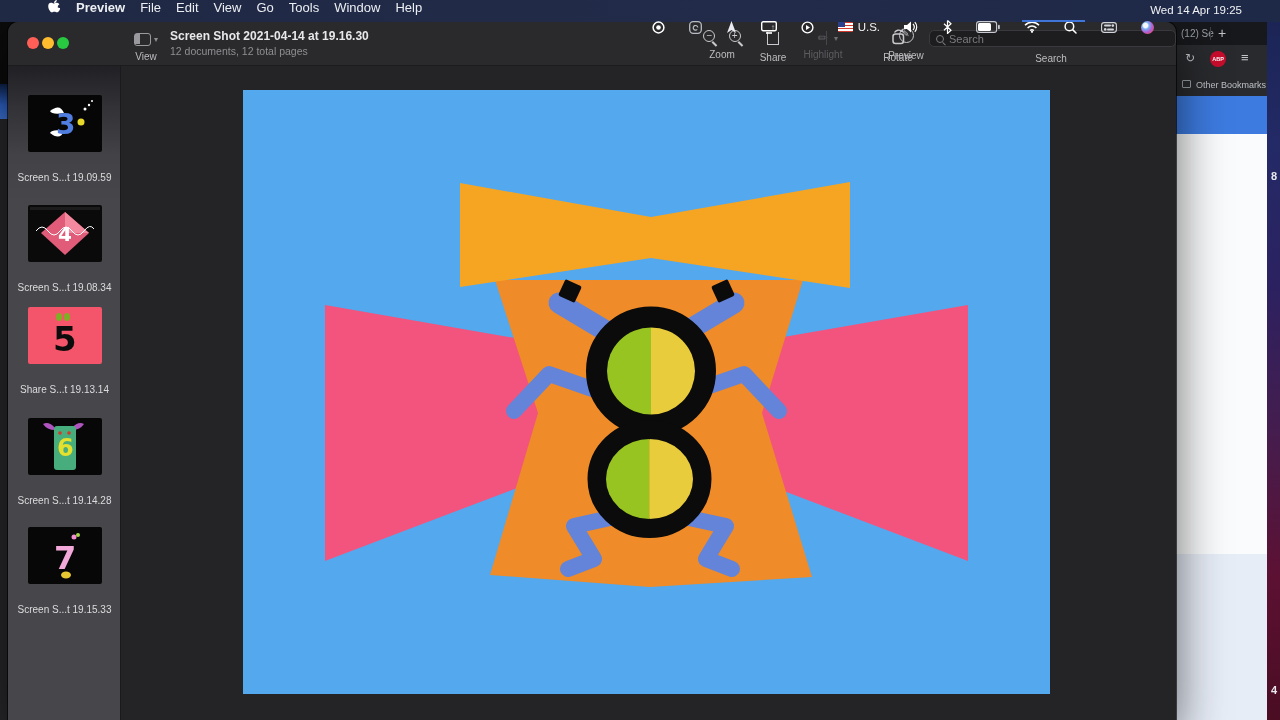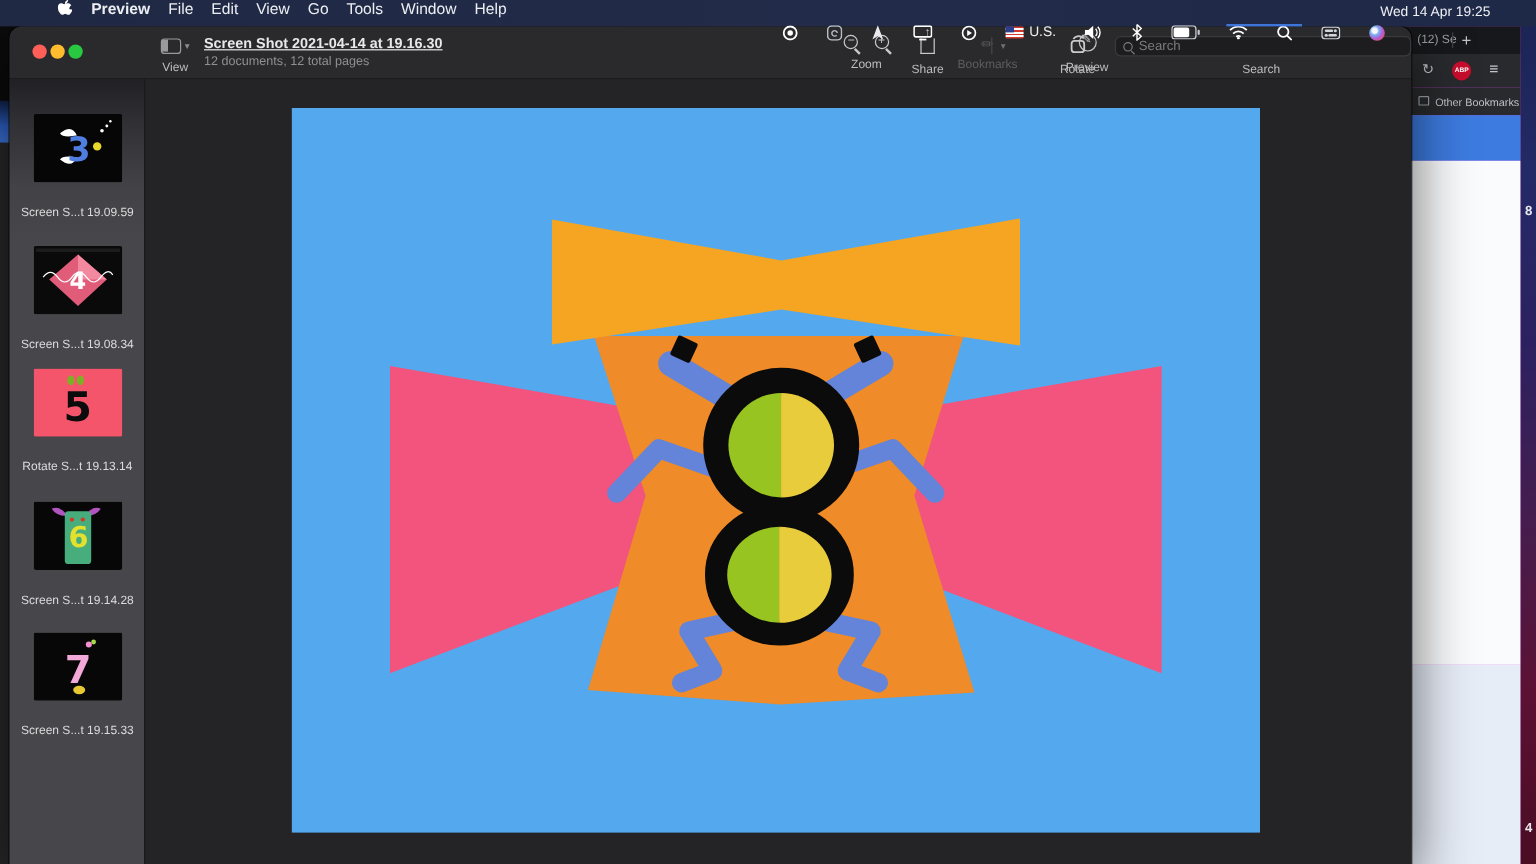--- a/index.html
+++ b/index.html
@@ -43,21 +43,21 @@
   .tl.yel { left:34px; background:#febc2e; }
   .tl.grn { left:49px; background:#28c840; }
 
   .view-group { position:absolute; left:116px; top:8px; width:44px; text-align:center; }
   .view-icon { position:relative; display:inline-block; width:17px; height:13px; border:1.5px solid #9a9a9e; border-radius:3px; vertical-align:middle; }
   .view-icon::before { content:""; position:absolute; left:0; top:0; width:5px; height:10px; background:#9a9a9e; }
   .view-chev { color:#8e8e92; font-size:8px; vertical-align:middle; margin-left:3px; }
   .tb-label { display:block; margin-top:3px; font-size:10px; color:#bdbdc1; }
   .tb-label.dim { color:#5d5d61; }
 
-  .wtitle { position:absolute; left:162px; top:7px; font-size:12px; font-weight:bold; color:#e8e8ea; white-space:nowrap;text-decoration:underline; }
+  .wtitle { position:absolute; left:162px; top:7px; font-size:12px; font-weight:bold; color:#e8e8ea; white-space:nowrap; }
   .wsub { position:absolute; left:162px; top:23px; font-size:10.5px; color:#8f8f93; white-space:nowrap; }
 
   .tool { position:absolute; top:6px; text-align:center; color:#c9c9cd; }
   .mag { position:relative; display:inline-block; width:12px; height:12px; border:1.6px solid #c9c9cd; border-radius:50%; }
   .mag::after { content:""; position:absolute; left:9px; top:10px; width:6px; height:1.8px; background:#c9c9cd; transform:rotate(45deg); transform-origin:0 0; }
   .mag i { position:absolute; left:0; top:0; right:0; bottom:0; font-style:normal; font-size:10px; line-height:9px; text-align:center; }
   .share-ic { position:relative; display:inline-block; width:12px; height:13px; border:1.5px solid #c9c9cd; border-top:none; margin-top:4px; }
   .share-ic::before { content:""; position:absolute; left:0.5px; top:-2px; width:2.5px; height:2px; background:#2a2a2c; box-shadow:5.5px 0 0 #2a2a2c; }
   .share-arrow { position:absolute; left:50%; transform:translateX(-50%); top:-9px; color:#c9c9cd; font-size:10px; line-height:10px; }
   .pen-ic { font-size:12px; color:#5d5d61; display:inline-block; transform:rotate(-45deg); font-family:"DejaVu Sans",sans-serif; }
@@ -81,21 +81,21 @@
   .thumb svg { position:absolute; left:0; top:0; }
   .thumblabel { display:inline-block; margin-top:20px; font-size:10px; color:#dcdcde; white-space:nowrap; }
   .thumbrow.sel .thumb { outline:3px solid #91a6c2; outline-offset:1px; }
   .thumbrow.sel .thumblabel { background:#2966d8; color:#fff; border-radius:3px; padding:0px 4px; }
 
   
   .pcontent { position:absolute; left:114px; top:44px; right:0; bottom:0; background:#242426; overflow:hidden; }
   .art-main { position:absolute; left:121px; top:24px; width:807px; height:604px; }
 
   
-  .browser { left:1160px; top:22px; width:107px; height:698px; background:#d946ef; z-index:5; }
+  .browser { left:1160px; top:22px; width:107px; height:698px; background:#22c55e; z-index:5; }
   .br-tabs { position:absolute; left:0; top:0; width:100%; height:23px; background:#17181b; color:#9aa0a6; font-size:10px; }
   .br-tabtext { position:absolute; left:21px; top:6px; }
   .br-plus { position:absolute; left:58px; top:3px; font-size:14px; color:#c0c3c8; }
   .br-tabdiv { position:absolute; left:50px; top:5px; width:1px; height:13px; background:#3c4043; }
   .br-toolbar { position:absolute; left:0; top:23px; width:100%; height:28px; background:#292a2d; }
   .br-reload { position:absolute; left:25px; top:6px; color:#c0c3c8; font-size:12px; font-family:"DejaVu Sans",sans-serif; }
   .br-abp { position:absolute; left:50px; top:6px; width:16px; height:16px; border-radius:50%; background:#c70d2c; color:#fff; font-size:5.5px; font-weight:bold; text-align:center; line-height:16px; }
   .br-menu { position:absolute; left:81px; top:5px; color:#c0c3c8; font-size:13px; }
   .br-bookmarks { position:absolute; left:0; top:51px; width:100%; height:23px; background:#292a2d; color:#bdc1c6; font-size:9px; }
   .br-bmicon { position:absolute; left:22px; top:7px; width:9px; height:8px; border:1px solid #9aa0a6; border-radius:1px; }
@@ -259,21 +259,21 @@
         <span class="tb-label">Zoom</span>
       </div>
       <div class="tool" style="left:746px; width:38px;">
         <span class="share-ic"><span class="share-arrow">↑</span></span>
         <span class="tb-label">Share</span>
       </div>
       <div class="tool" style="left:790px; width:50px;">
         <span class="pen-ic">✎</span>
         <span class="hl-div"></span>
         <span class="hl-chev">▾</span>
-        <span class="tb-label dim">Bookmarks</span>
+        <span class="tb-label dim">Highlight</span>
       </div>
       <div class="tool" style="left:838px; width:40px;margin-left:32px;">
         <svg width="17" height="17" viewBox="0 0 17 17" style="display:inline-block">
           <rect x="3" y="6" width="10.5" height="9.5" rx="2.5" fill="none" stroke="#c9c9cd" stroke-width="1.5"></rect>
           <path d="M4.5,4.5 a5,5 0 0 1 7,-1.5" fill="none" stroke="#c9c9cd" stroke-width="1.4"></path>
           <polygon points="12.6,0.6 13.4,4.4 9.8,3.4" fill="#c9c9cd"></polygon>
         </svg>
         <span class="tb-label">Rotate</span>
       </div>
       <div class="tool" style="left:876px; width:44px;">
@@ -321,21 +321,21 @@
 
       <div class="thumbrow" style="top:241px">
         <div class="thumb">
           <svg width="74" height="57" viewBox="0 0 74 57">
             <rect width="74" height="57" fill="#f4556a"></rect>
             <ellipse cx="31" cy="10" rx="3" ry="4" fill="#7db022"></ellipse>
             <ellipse cx="39" cy="10" rx="3" ry="4" fill="#7db022"></ellipse>
             <text x="25" y="44" class="tt" font-size="34" fill="#0c0c0c">5</text>
           </svg>
         </div>
-        <span class="thumblabel">Rotate S...t 19.13.14</span>
+        <span class="thumblabel">Share S...t 19.13.14</span>
       </div>
 
       <div class="thumbrow" style="top:352px">
         <div class="thumb">
           <svg width="74" height="57" viewBox="0 0 74 57">
             <rect width="74" height="57" fill="#070707"></rect>
             <path d="M27,10 q-6,-7 -12,-4 q4,6 12,6 z" fill="#b055c0"></path>
             <path d="M44,10 q6,-7 12,-4 q-4,6 -12,6 z" fill="#b055c0"></path>
             <rect x="26" y="8" width="22" height="44" rx="3" fill="#47ad7c"></rect>
             <circle cx="32" cy="15" r="1.8" fill="#d03a2a"></circle>

